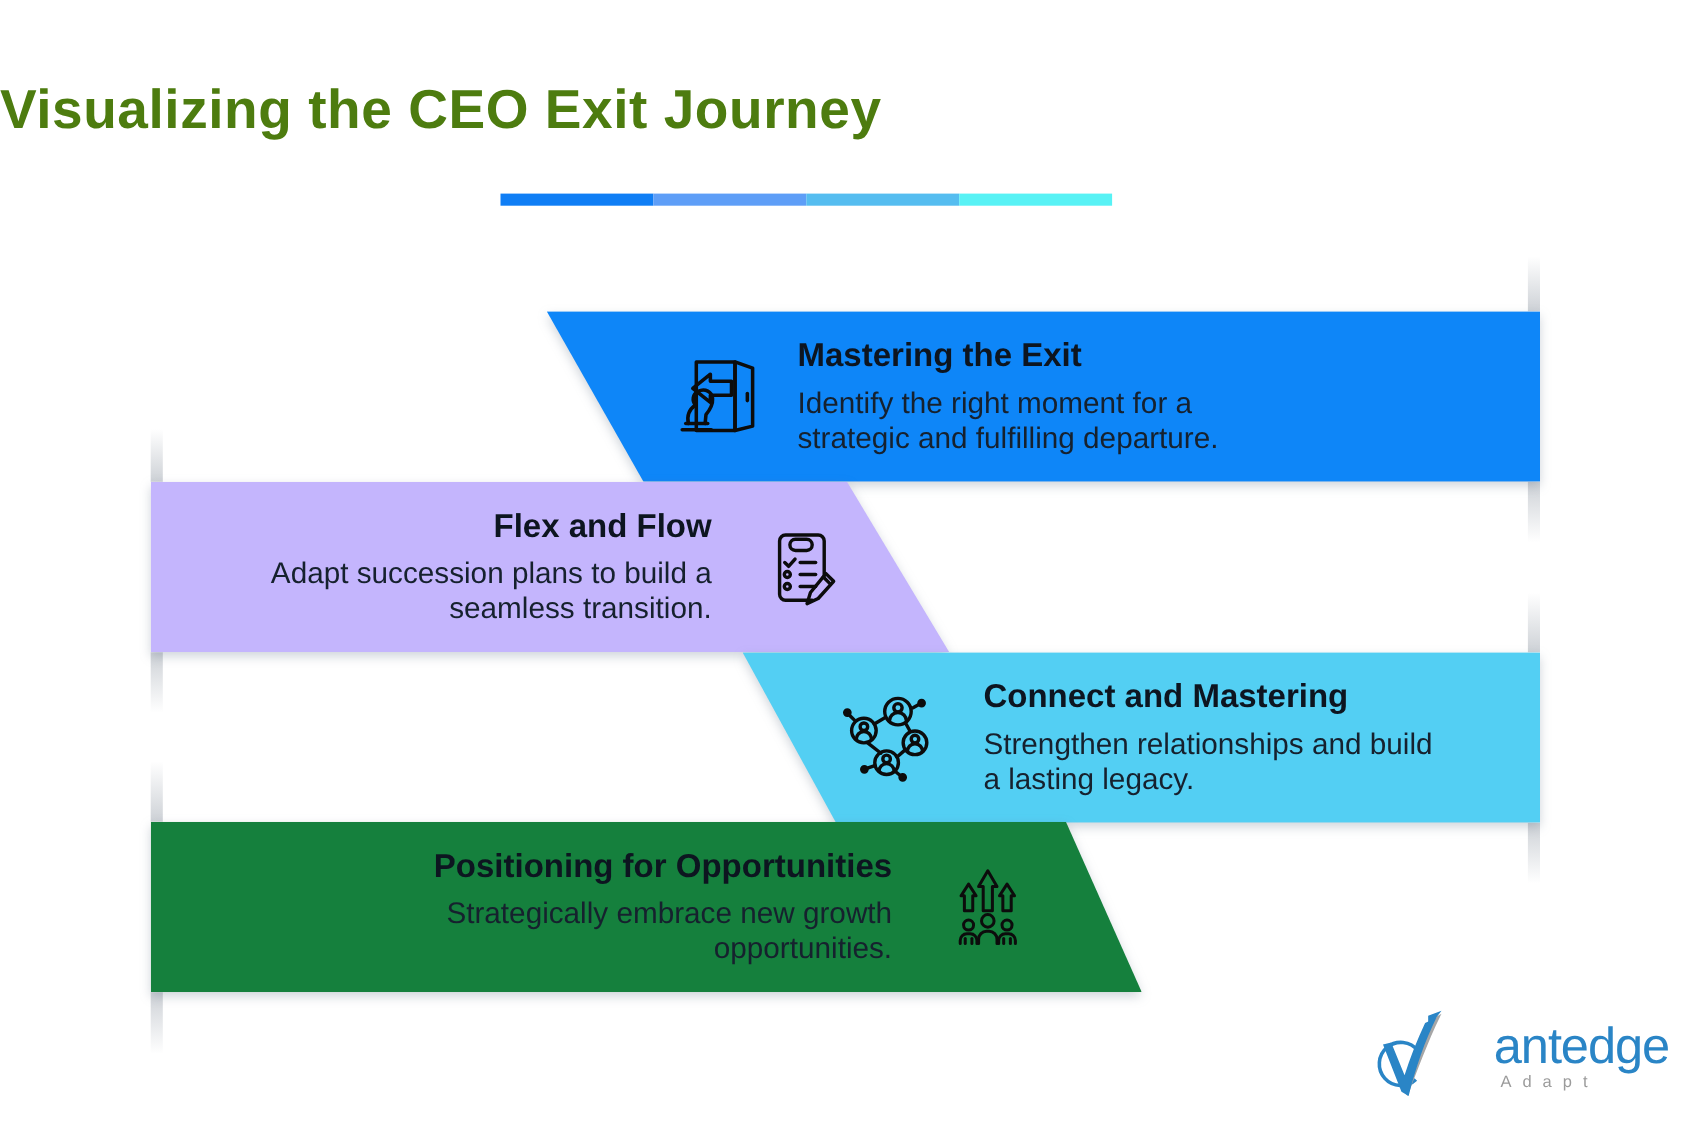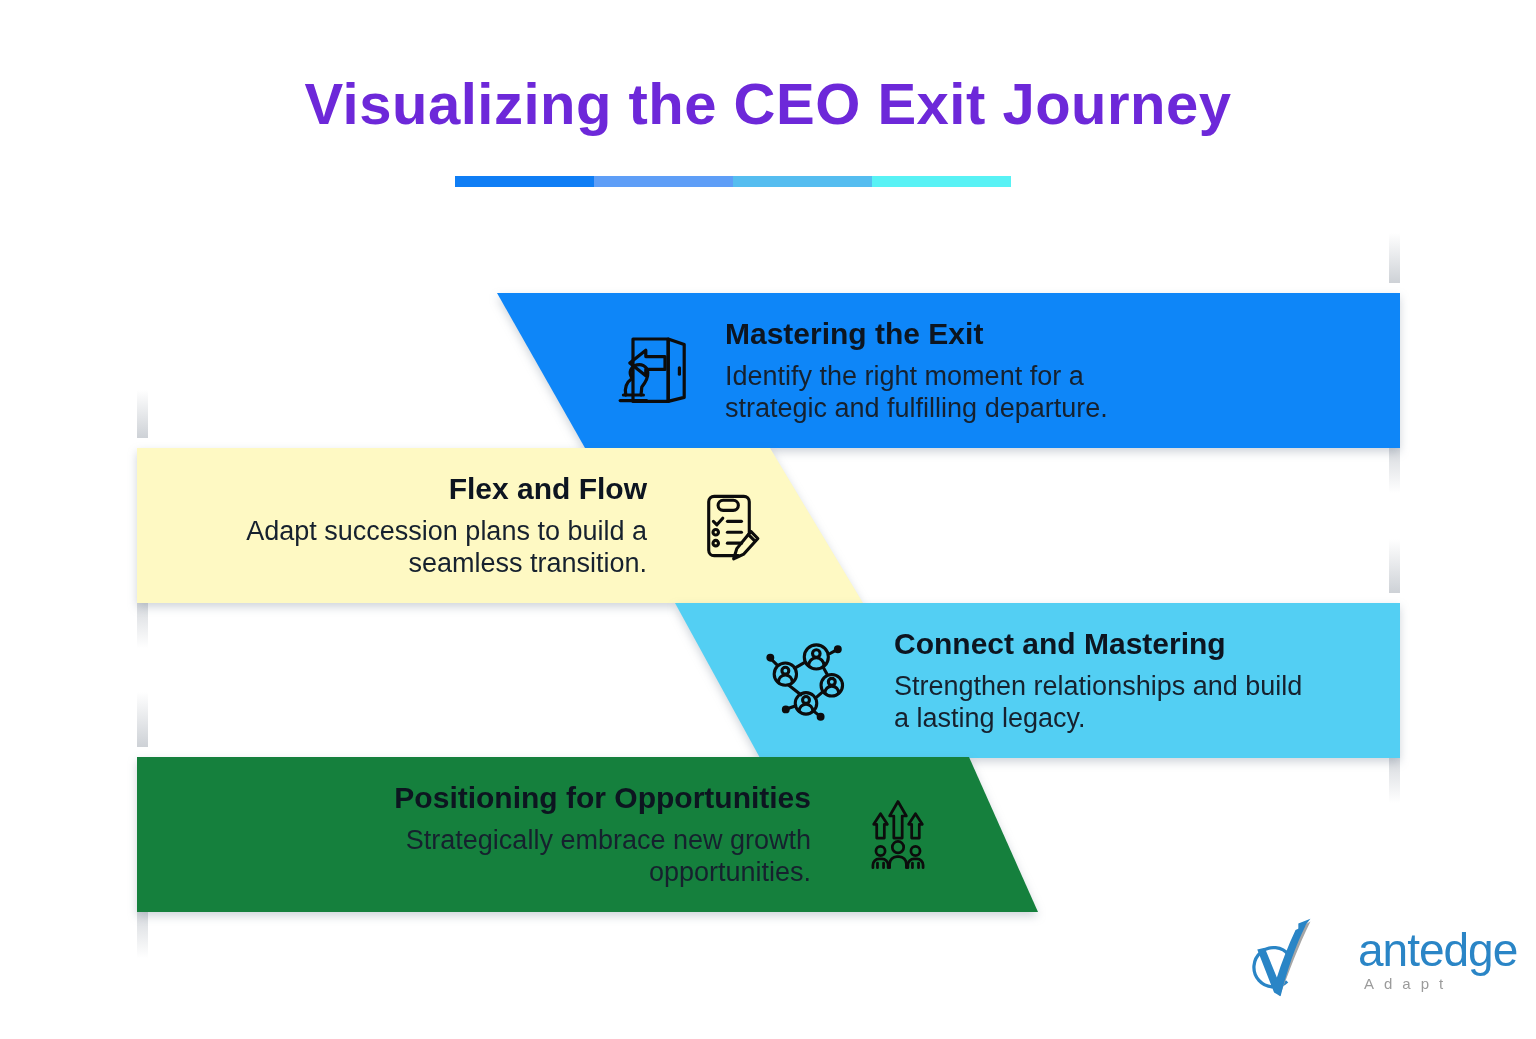--- a/index.html
+++ b/index.html
@@ -1,38 +1,38 @@
 <!DOCTYPE html>
 <html><head>
 <meta charset="utf-8">
 <style>
   html,body{margin:0;padding:0;background:#ffffff;}
   .canvas{
     position:relative;width:1536px;height:1039px;background:#ffffff;
     overflow:hidden;font-family:"Liberation Sans",sans-serif;
   }
   .title{
-    position:absolute;top:70px;left:0;width:100%;text-align:center;
-    font-size:58px;font-weight:800;letter-spacing:.5px;color:#6d28d9;margin:0;
+    position:absolute;top:70px;left:0;width:100%;
+    font-size:50px;font-weight:800;letter-spacing:.5px;color:#4d7c0f;margin:0;
   }
   .divider{position:absolute;left:455px;top:176px;width:556px;height:11px;display:flex;}
   .divider .seg{flex:1;height:100%;}
 
   
   .sl{position:absolute;width:11px;}
   .sl-up{background:linear-gradient(0deg,rgba(125,135,148,.38),rgba(125,135,148,0));}
   .sl-down{background:linear-gradient(180deg,rgba(125,135,148,.38),rgba(125,135,148,0));}
   .sl-r{left:1389px;} .sl-l{left:137px;}
   .sl-r1{top:233px;height:50px;} .sl-r2{top:438px;height:55px;}
   .sl-r3{top:539px;height:54px;} .sl-r4{top:748px;height:55px;}
   .sl-l1{top:390px;height:48px;} .sl-l2{top:593px;height:55px;}
   .sl-l3{top:692px;height:55px;} .sl-l4{top:902px;height:56px;}
 
   .banner{position:absolute;filter:drop-shadow(0 4px 5px rgba(96,114,134,.30));}
-  .banner-inner{width:100%;height:100%;display:flex;align-items:center;margin-top:10px;}
+  .banner-inner{width:100%;height:100%;display:flex;align-items:center;}
   .b1{left:497px;top:283px;width:903px;height:155px;}
   .b1 .banner-inner{clip-path:polygon(0 0,903px 0,903px 155px,88px 155px);padding-left:112px;box-sizing:border-box;}
   .b2{left:137px;top:438px;width:726px;height:155px;}
   .b2 .banner-inner{clip-path:polygon(0 0,633px 0,726px 155px,0 155px);justify-content:flex-end;padding-right:95px;box-sizing:border-box;}
   .b3{left:675px;top:593px;width:725px;height:155px;}
   .b3 .banner-inner{clip-path:polygon(0 0,725px 0,725px 155px,85px 155px);padding-left:88px;box-sizing:border-box;}
   .b4{left:137px;top:747px;width:901px;height:155px;}
   .b4 .banner-inner{clip-path:polygon(0 0,832px 0,901px 155px,0 155px);justify-content:flex-end;padding-right:102px;box-sizing:border-box;}
 
   .step-icon{flex:0 0 auto;display:flex;align-items:center;justify-content:center;}
@@ -94,21 +94,21 @@
         </svg>
       </div>
       <div class="step-text">
         <h2 class="step-heading">Mastering the Exit</h2>
         <p class="step-desc">Identify the right moment for a strategic and fulfilling departure.</p>
       </div>
     </div>
   </section>
 
   <section class="banner b2">
-    <div class="banner-inner" style="background: #fef9c3;">
+    <div class="banner-inner" style="background: #c4b5fd;">
       <div class="step-text right">
         <h2 class="step-heading">Flex and Flow</h2>
         <p class="step-desc">Adapt succession plans to build a seamless transition.</p>
       </div>
       <div class="step-icon">
         <svg viewBox="0 0 100 100" fill="none" stroke="#0c0c0c" stroke-width="4" stroke-linecap="round" stroke-linejoin="round">
           <path d="M62 88 H31 a7 7 0 0 1 -7 -7 V19 a7 7 0 0 1 7 -7 h38 a7 7 0 0 1 7 7 V58"></path>
           <rect x="36" y="17" width="26" height="13" rx="6.5"></rect>
           <path d="M30 44 l4.5 4.5 L42 40"></path>
           <line x1="48" y1="44" x2="66" y2="44"></line>

